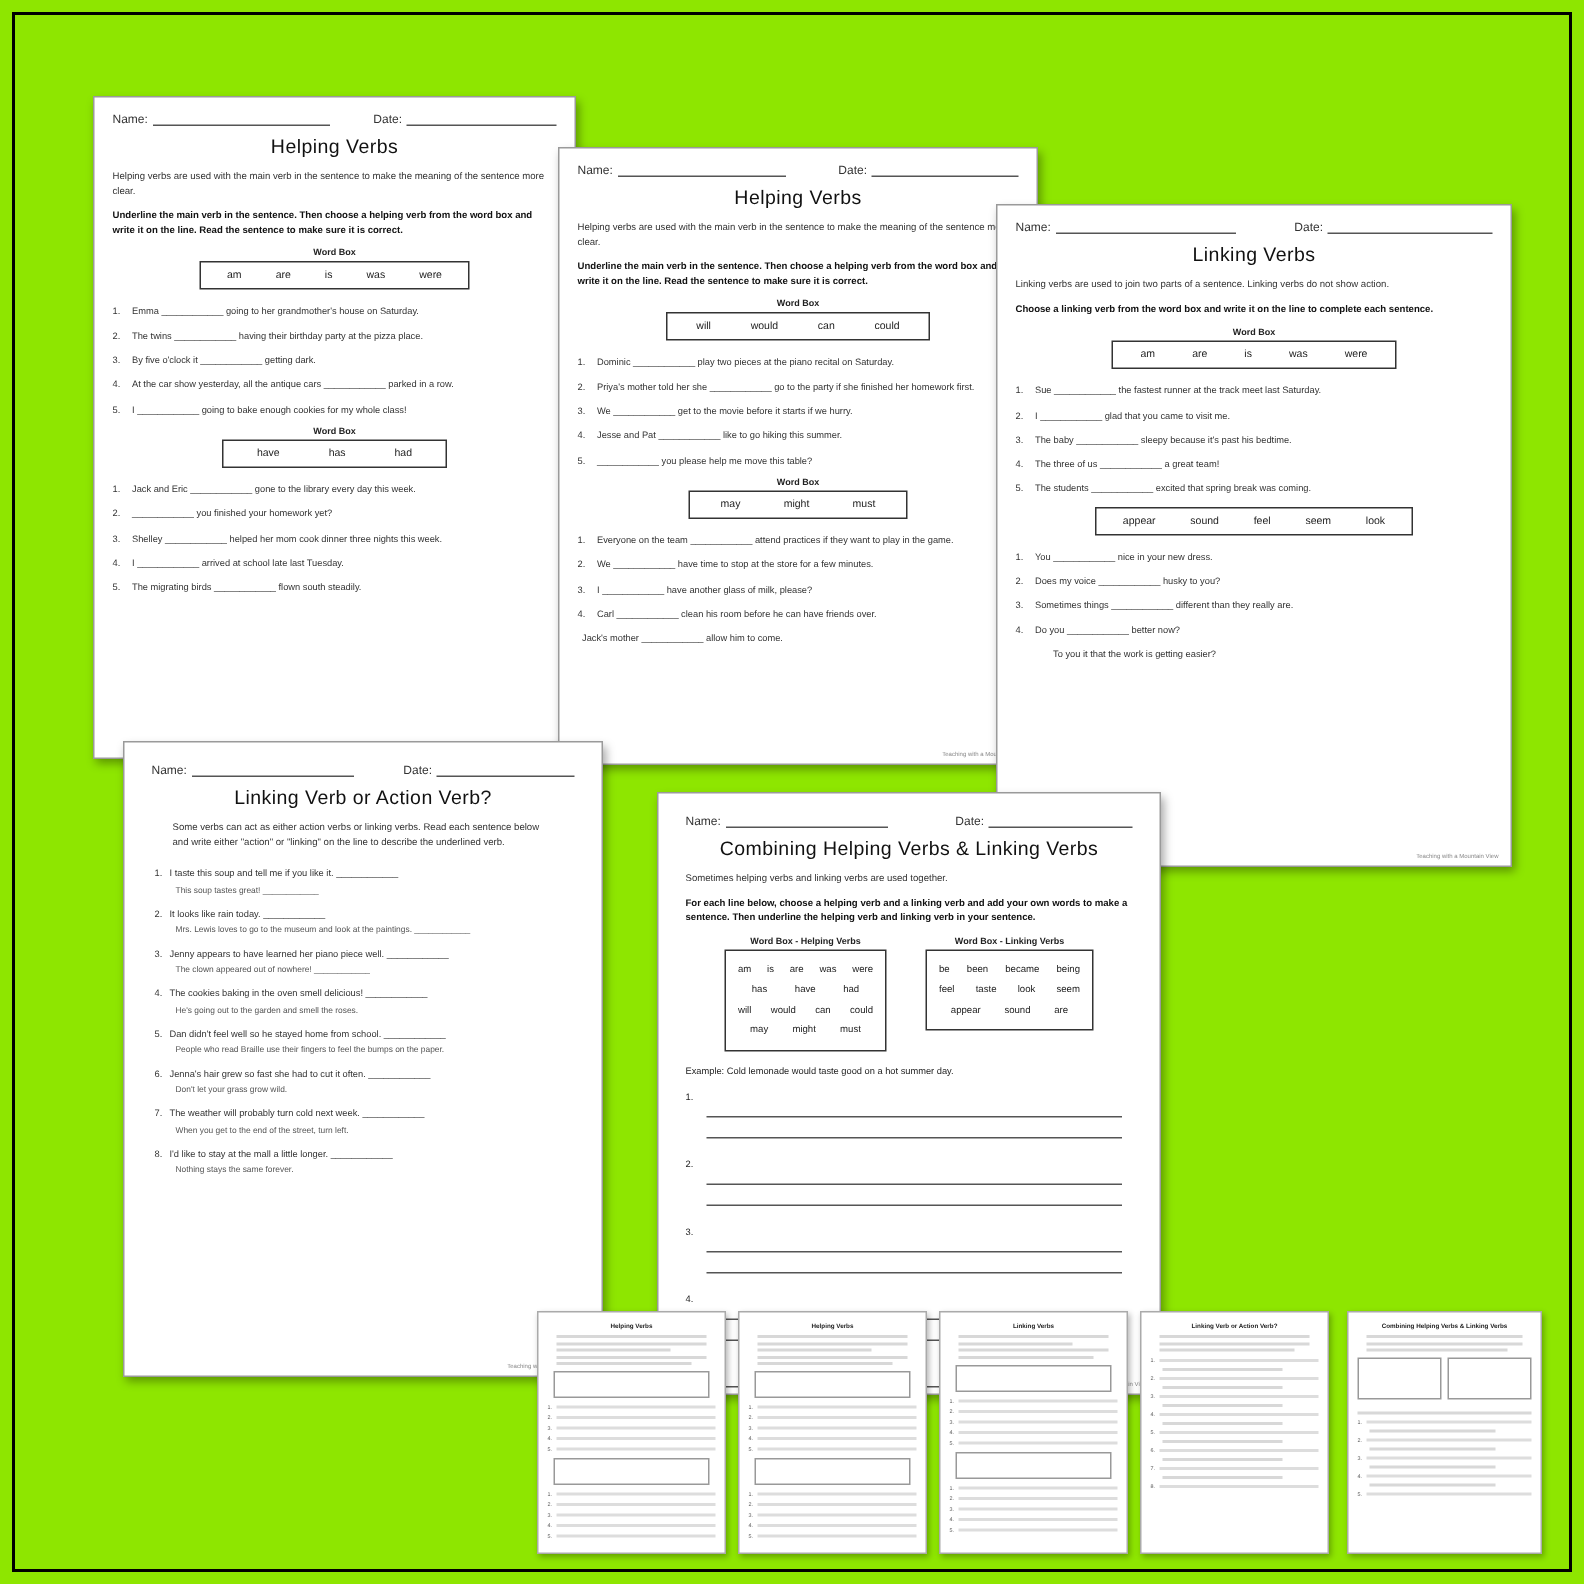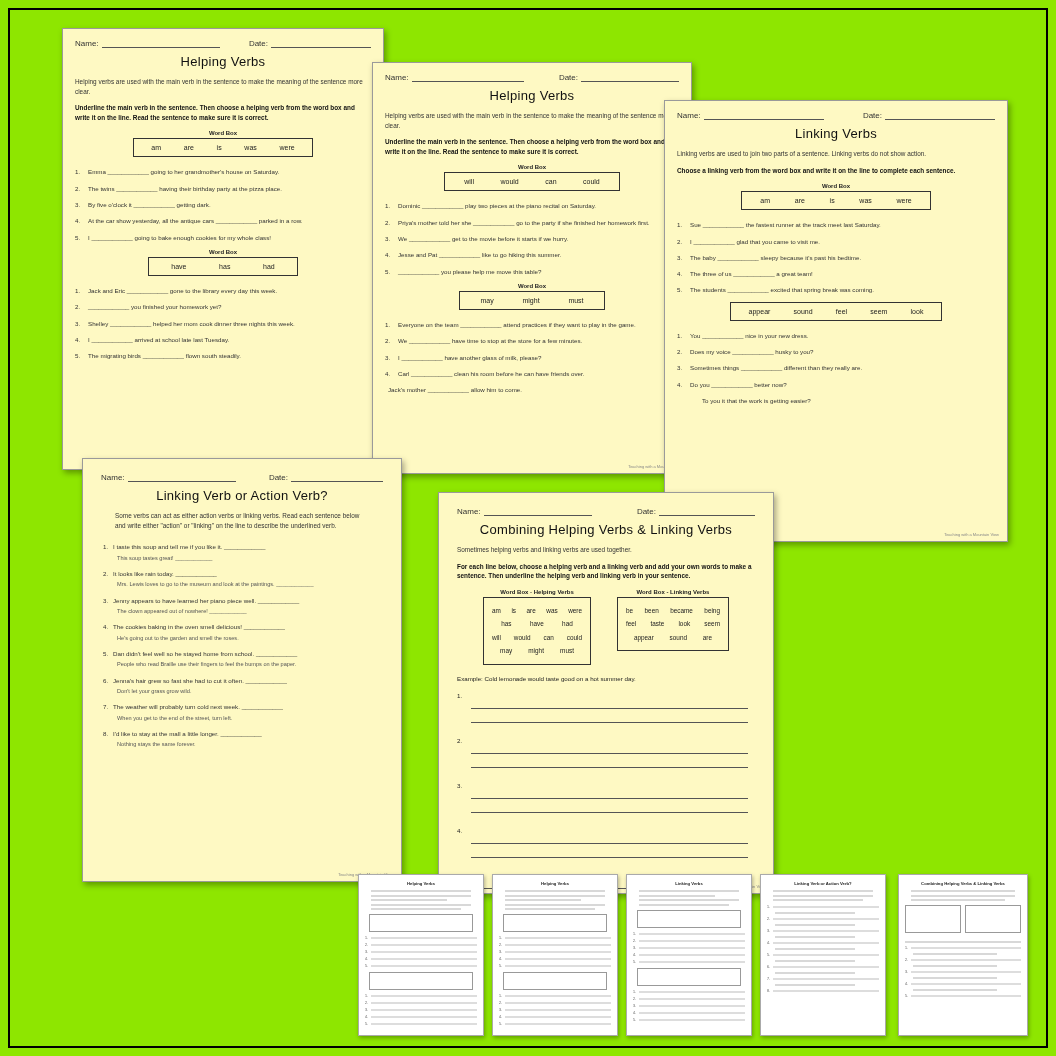--- a/index.html
+++ b/index.html
@@ -12,26 +12,27 @@
   }
   .stage{position:absolute;left:0;top:0;width:1056px;height:1056px;}
   .frame{
     position:absolute;left:8px;top:8px;width:1040px;height:1040px;
     border:2px solid #000;box-sizing:border-box;pointer-events:none;
   }
 
   
   .sheet{
     position:absolute;
-    background:#fef9c3;
+    background:#ffffff;
     border:1px solid #9a9a9a;
     box-shadow:2px 3px 6px rgba(0,0,0,.35);
     box-sizing:border-box;
     overflow:hidden;
     color:#222;
+    margin-top:36px;
   }
   .sheet .pad{padding:10px 12px;}
   .nameline{
     display:flex;justify-content:space-between;align-items:flex-end;
     font-size:8px;color:#333;margin-bottom:6px;
   }
   .nameline .nm, .nameline .dt{display:flex;align-items:flex-end;gap:3px;}
   .rule{display:inline-block;border-bottom:1px solid #555;height:7px;}
   .title{
     text-align:center;font-size:13px;letter-spacing:.3px;margin:4px 0 8px;

